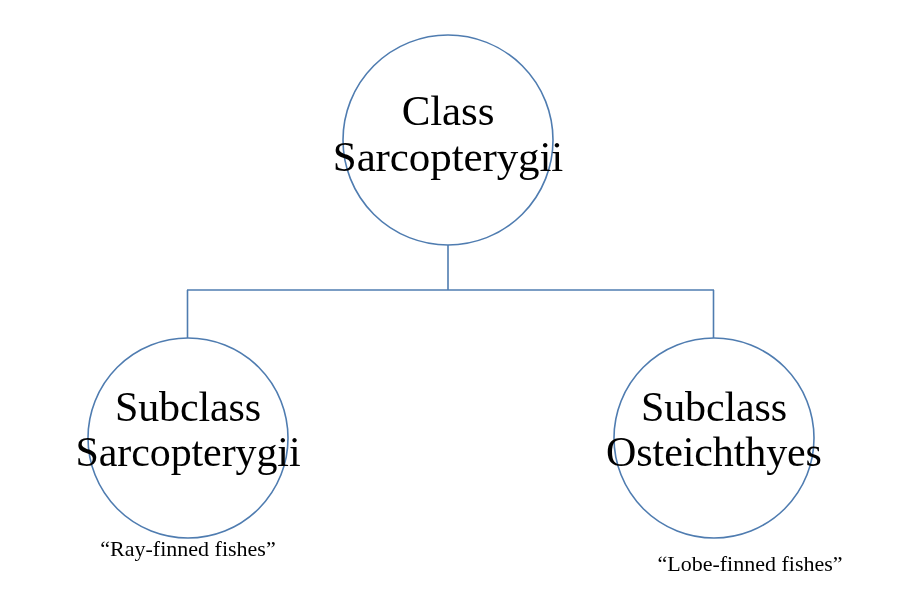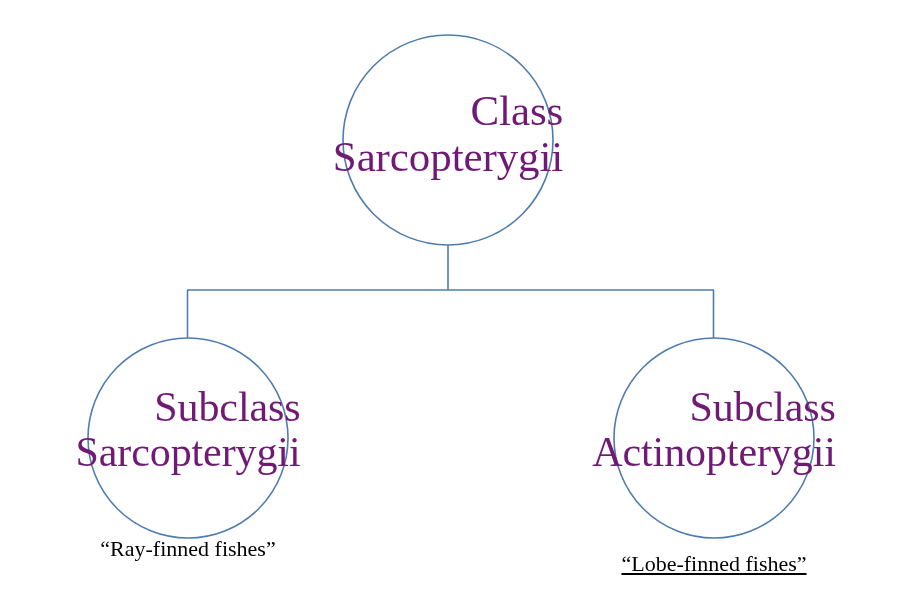--- a/index.html
+++ b/index.html
@@ -25,22 +25,22 @@
     position: absolute;
     left: 0;
     top: 0;
     width: 918px;
     height: 596px;
   }
 
   
   .node-label {
     position: absolute;
-    text-align: right;
-    color: #701a75;
+    text-align: center;
+    color: #000000;
     line-height: 1.06;
     white-space: nowrap;
     letter-spacing: -0.1px;
   }
 
   .node-label .line {
     display: block;
   }
 
   #label-root {
@@ -72,23 +72,22 @@
     white-space: nowrap;
     transform: translateX(-50%);
   }
 
   #caption-left {
     left: 188px;
     top: 536px;
   }
 
   #caption-right {
-    left: 714px;
+    left: 750px;
     top: 551px;
-    text-decoration: underline;
   }
 </style>
 </head>
 <body>
 
 <div id="diagram">
 
   <svg id="graphics" viewBox="0 0 918 596">
     <g fill="none" stroke="#4f7cb0" stroke-width="1.6" stroke-linecap="butt">
 
@@ -113,20 +112,20 @@
     <span class="line">Sarcopterygii</span>
   </div>
 
   <div class="node-label" id="label-left">
     <span class="line">Subclass</span>
     <span class="line">Sarcopterygii</span>
   </div>
 
   <div class="node-label" id="label-right">
     <span class="line">Subclass</span>
-    <span class="line">Actinopterygii</span>
+    <span class="line">Osteichthyes</span>
   </div>
 
   <div class="caption" id="caption-left">“Ray-finned fishes”</div>
 
   <div class="caption" id="caption-right">“Lobe-finned fishes”</div>
 
 </div>
 
 </body></html>

